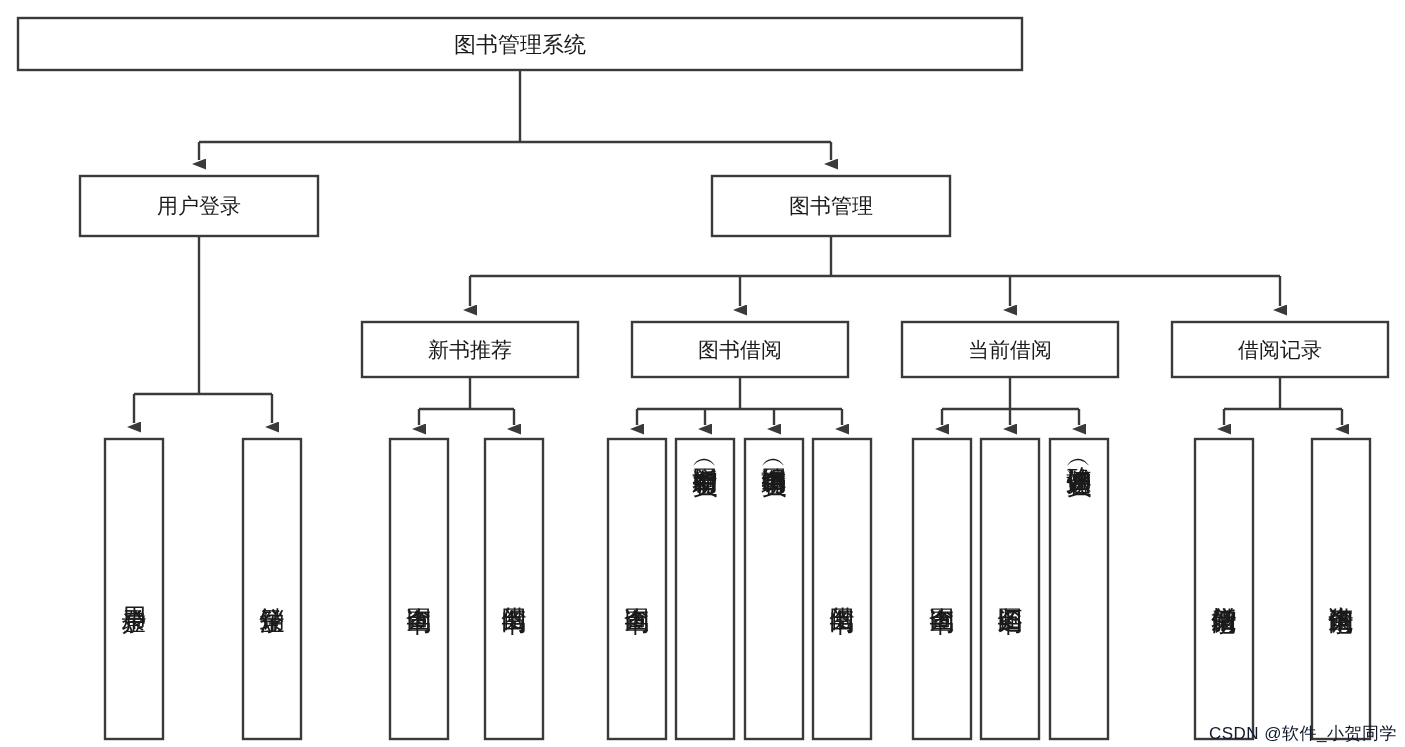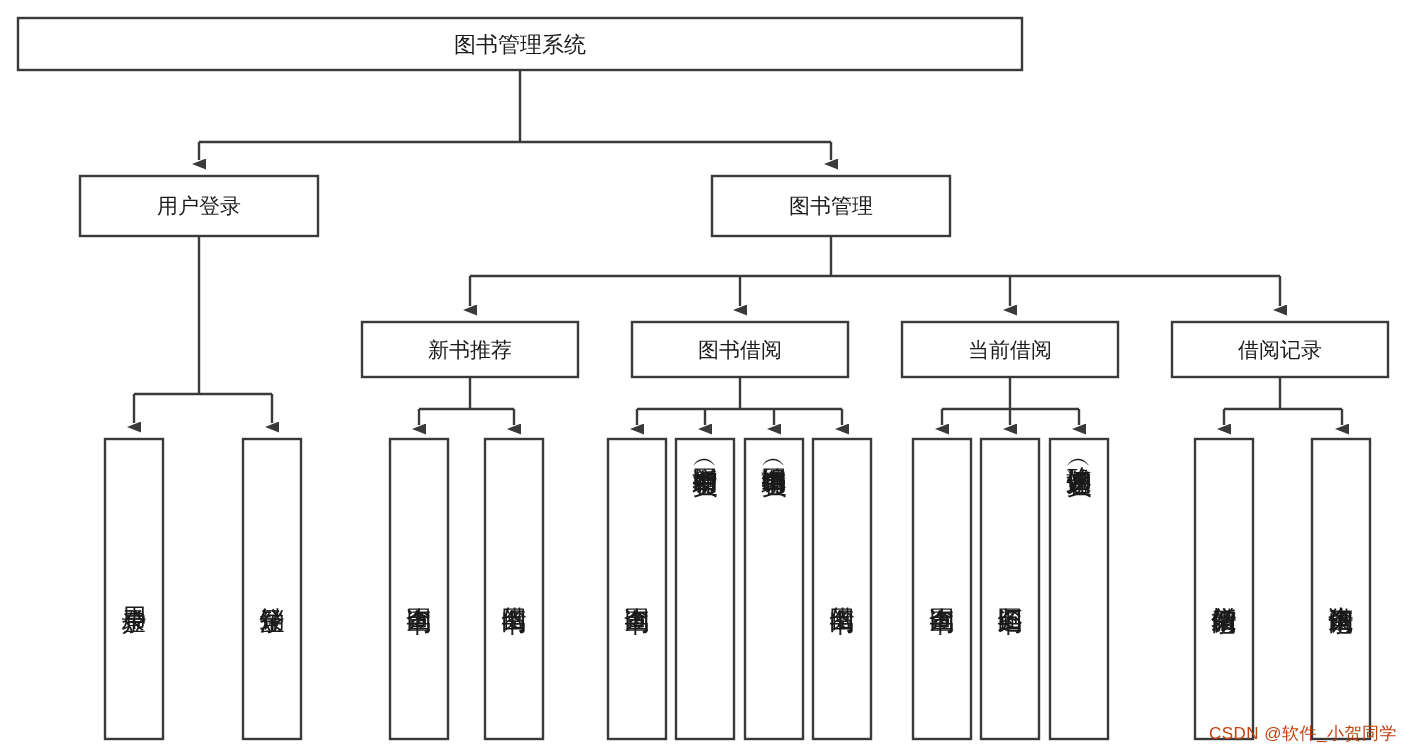--- a/index.html
+++ b/index.html
@@ -64,21 +64,21 @@
     white-space: nowrap;
     pointer-events: none;
     text-align: center;
   }
   .watermark {
     position: absolute;
     right: 8px;
     bottom: 6px;
     font-family: "Liberation Sans", "DejaVu Sans", sans-serif;
     font-size: 17px;
-    color: #c2410c;
+    color: #0f172a;
     letter-spacing: 0.5px;
     white-space: nowrap;
   }
 </style>
 </head>
 <body>
 
 <div id="diagram-root">
 
   <svg class="flow" viewBox="0 0 1405 747">

